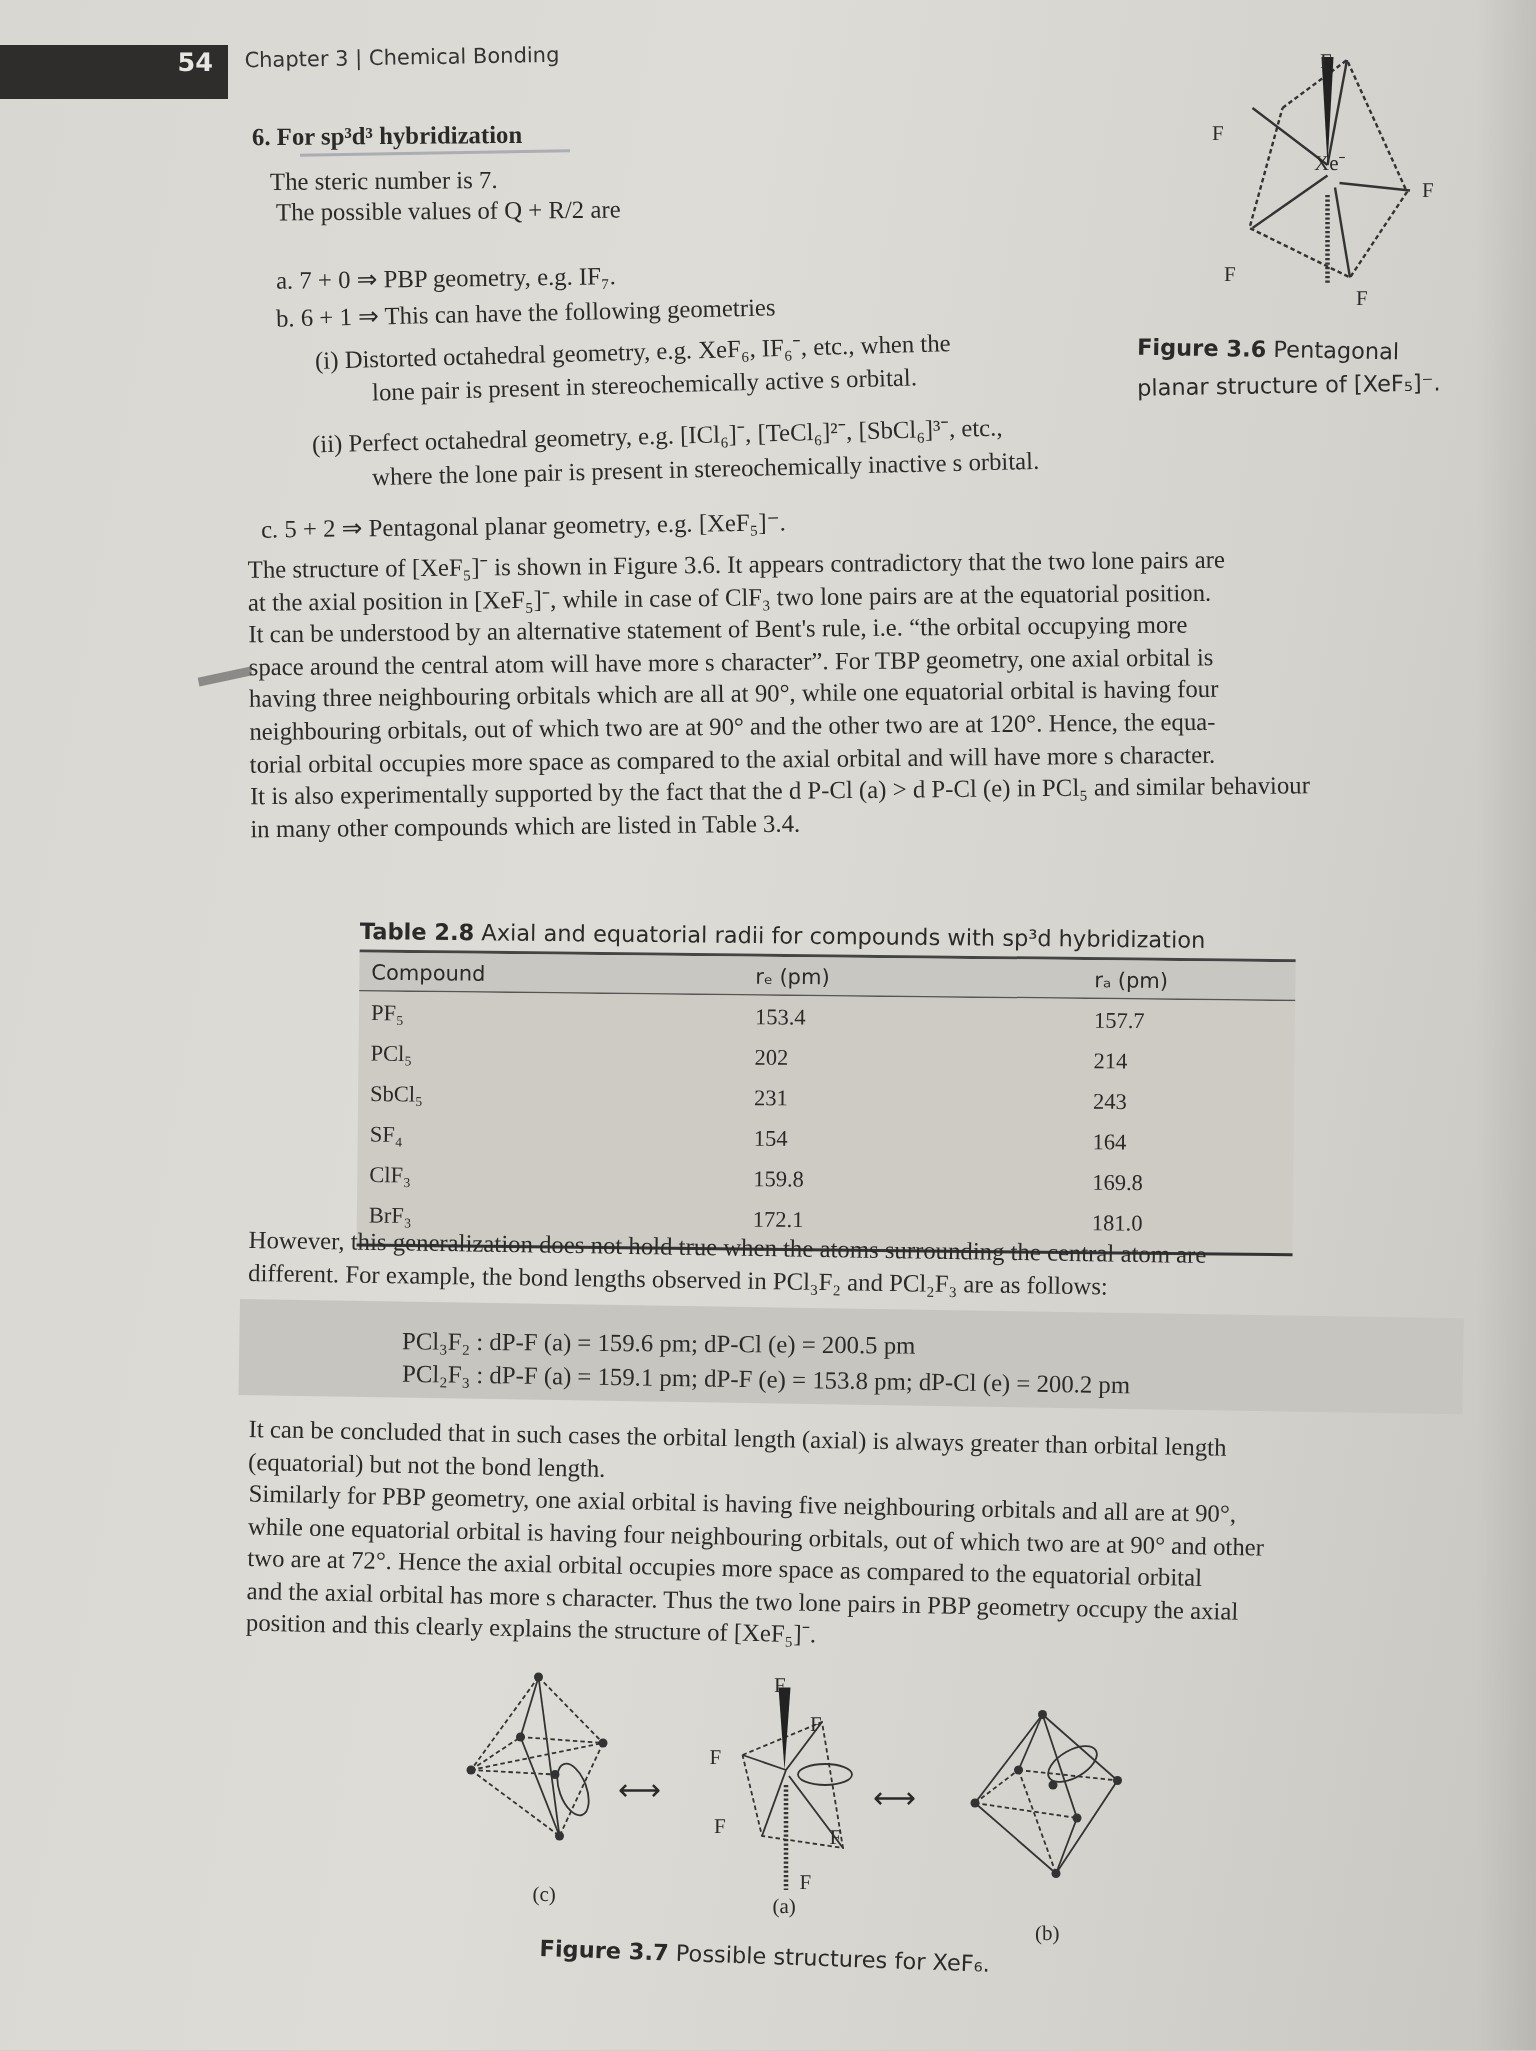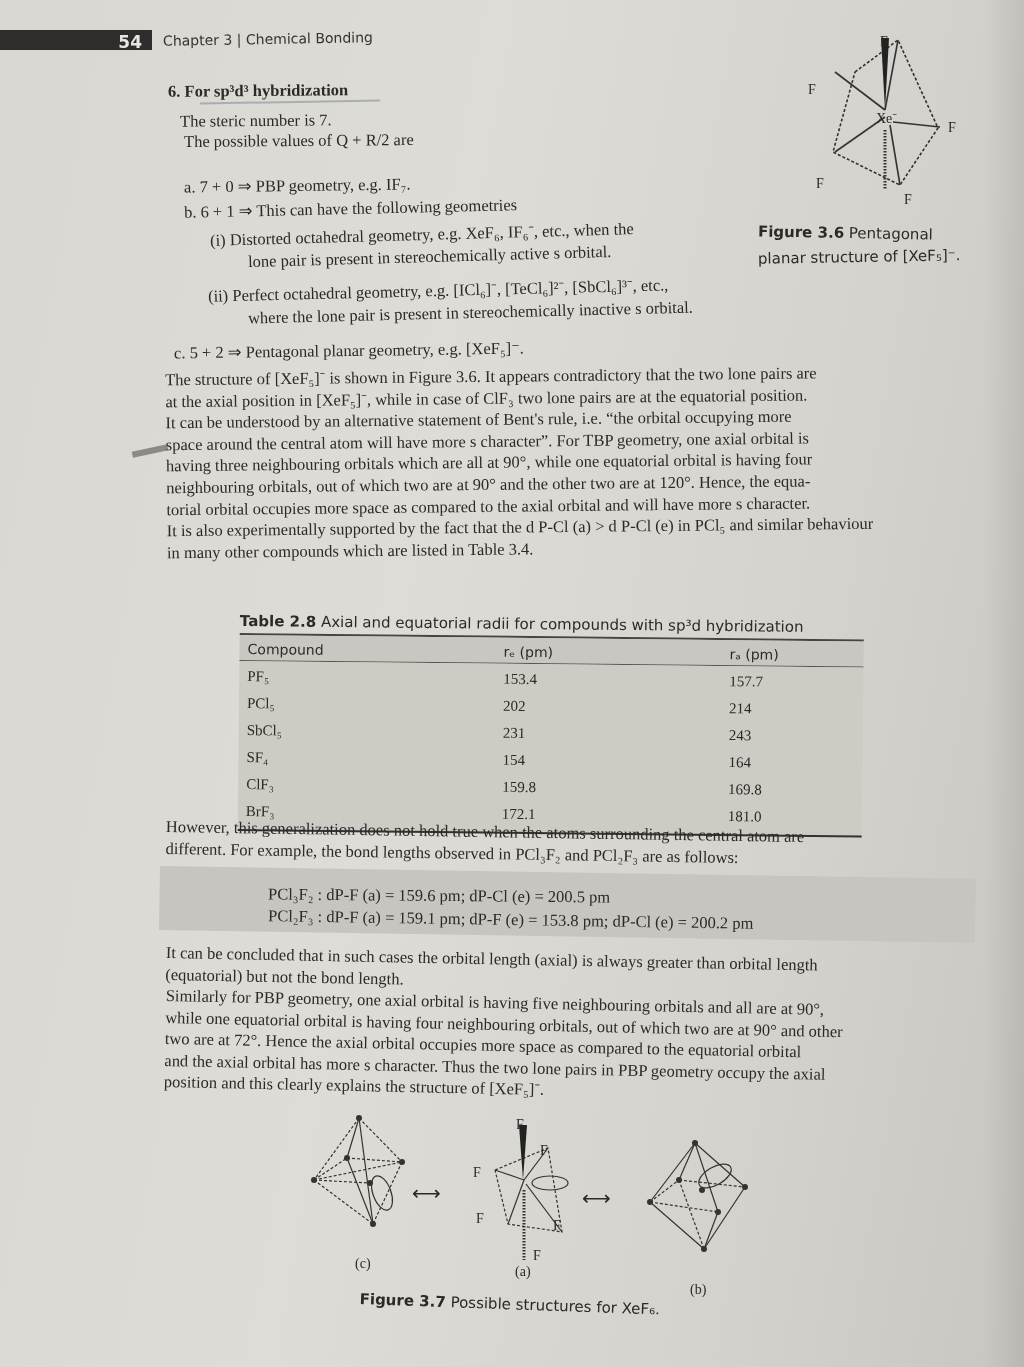--- a/index.html
+++ b/index.html
@@ -1,19 +1,19 @@
 <!DOCTYPE html>
 <html><head>
 <meta charset="utf-8">
 <style>
   html,body{margin:0;padding:0;}
   body{width:1024px;height:1367px;overflow:hidden;background:#cfcdc6;font-family:"Liberation Serif",serif;color:#2b2a28;position:relative;}
   .page{position:absolute;left:0;top:0;width:1024px;height:1367px;background:linear-gradient(100deg,#d9d7d1 0%,#dedcd6 40%,#d4d2cc 75%,#c8c6c0 100%);}
   .edge{position:absolute;right:0;top:0;width:40px;height:1367px;background:linear-gradient(90deg,rgba(0,0,0,0) 0%,rgba(0,0,0,0.08) 100%);}
-  .pagebar{position:absolute;left:0;top:30px;width:152px;height:20px;background:#2f2d2c;}
+  .pagebar{position:absolute;left:0;top:30px;width:152px;height:36px;background:#2f2d2c;}
   .pagenum{position:absolute;right:10px;top:2px;color:#e8e6e1;font-family:"DejaVu Sans",sans-serif;font-weight:bold;font-size:17px;}
   .chapter{position:absolute;left:163px;top:31px;font-family:"DejaVu Sans",sans-serif;font-size:14px;color:#333;transform:rotate(-1deg);}
   .abs{position:absolute;white-space:nowrap;}
   .t{font-size:16.5px;line-height:21.5px;}
   .b{font-weight:bold;}
   .sans{font-family:"DejaVu Sans",sans-serif;}
   .para{position:absolute;left:166px;width:808px;font-size:16.5px;line-height:21.6px;text-align:justify;}
   .table{position:absolute;left:240px;top:612px;width:624px;transform:rotate(0.6deg);transform-origin:left top;}
   .tcap{font-family:"DejaVu Sans",sans-serif;font-size:15px;padding-bottom:3px;border-bottom:2px solid #444;white-space:nowrap;}
   .tcap .b{font-weight:bold;}
@@ -60,21 +60,21 @@
       <line x1="85" y1="95" x2="95" y2="155"></line>
       <line x1="80" y1="100" x2="80" y2="160" stroke-dasharray="1.5,1.5" stroke-width="3"></line>
     </g>
     <polygon points="76,8 84,8 80,80" fill="#222"></polygon>
   </svg>
   <div class="abs label" style="left:880px;top:34px;">F</div>
   <div class="abs label" style="left:808px;top:82px;">F</div>
   <div class="abs label" style="left:948px;top:120px;">F</div>
   <div class="abs label" style="left:816px;top:176px;">F</div>
   <div class="abs label" style="left:904px;top:192px;">F</div>
-  <div class="abs label" style="left:876px;top:108px;">Xe⁻</div>
+  <div class="abs label" style="left:876px;top:98px;">Xe⁻</div>
   <div class="abs sans" style="left:758px;top:224px;font-size:15px;transform:rotate(1deg);">
     <span class="b">Figure 3.6</span>
     <span>Pentagonal</span>
   </div>
   <div class="abs sans" style="left:758px;top:248px;font-size:15px;transform:rotate(-1deg);">planar structure of [XeF₅]⁻.</div>
 
   <div class="para" style="top:365px;transform:rotate(-0.6deg);">
     <div>The structure of [XeF₅]⁻ is shown in Figure 3.6. It appears contradictory that the two lone pairs are</div>
     <div>at the axial position in [XeF₅]⁻, while in case of ClF₃ two lone pairs are at the equatorial position.</div>
     <div>It can be understood by an alternative statement of Bent's rule, i.e. “the orbital occupying more</div>

